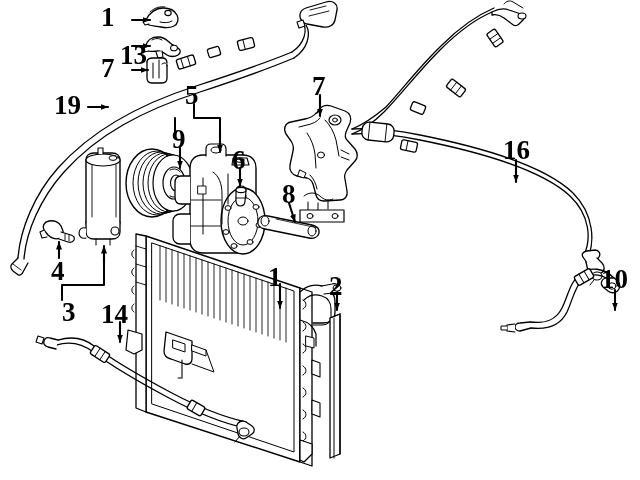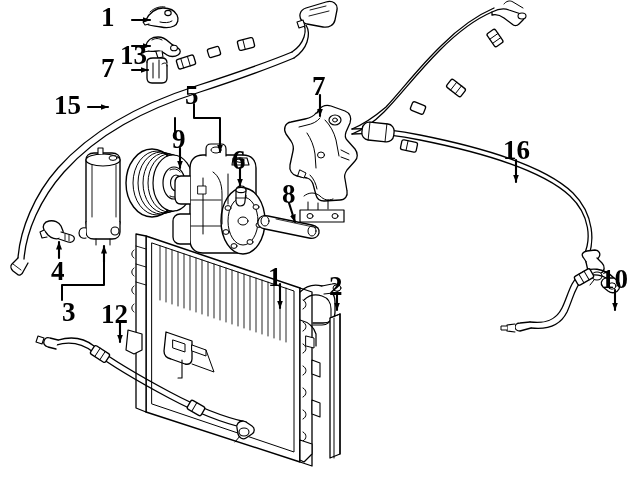--- a/index.html
+++ b/index.html
@@ -366,16 +366,16 @@
 <div class="lbl" style="left:185px;top:82px;">5</div>
 <div class="lbl" style="left:232px;top:147px;">6</div>
 <div class="lbl" style="left:312px;top:73px;">7</div>
 <div class="lbl" style="left:282px;top:181px;">8</div>
 <div class="lbl" style="left:172px;top:126px;">9</div>
 <div class="lbl" style="left:601px;top:266px;">10</div>
 <div class="lbl" style="left:503px;top:137px;">16</div>
 <div class="lbl" style="left:101px;top:4px;">1</div>
 <div class="lbl" style="left:101px;top:42px;margin-left:19px;">13</div>
 <div class="lbl" style="left:101px;top:55px;">7</div>
-<div class="lbl" style="left:54px;top:92px;">15</div>
-<div class="lbl" style="left:101px;top:301px;">12</div>
+<div class="lbl" style="left:54px;top:92px;">19</div>
+<div class="lbl" style="left:101px;top:301px;">14</div>
 
 </div>
 
 </body></html>

